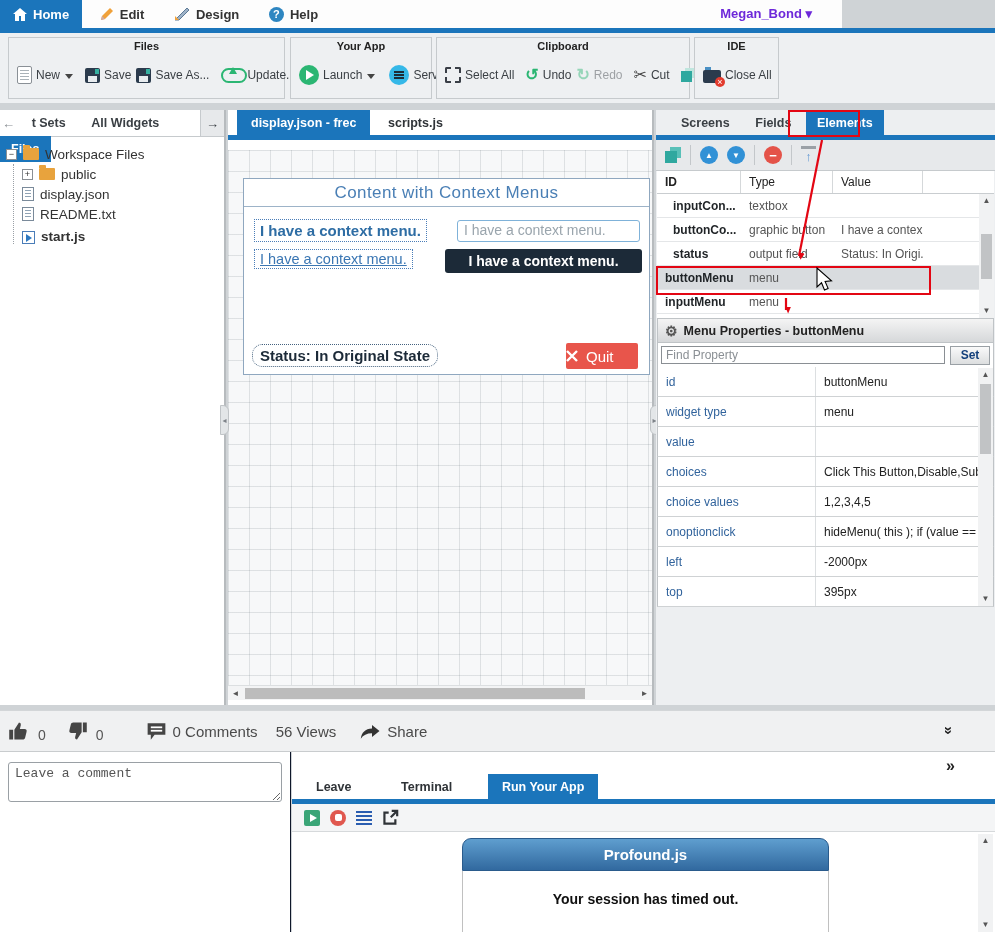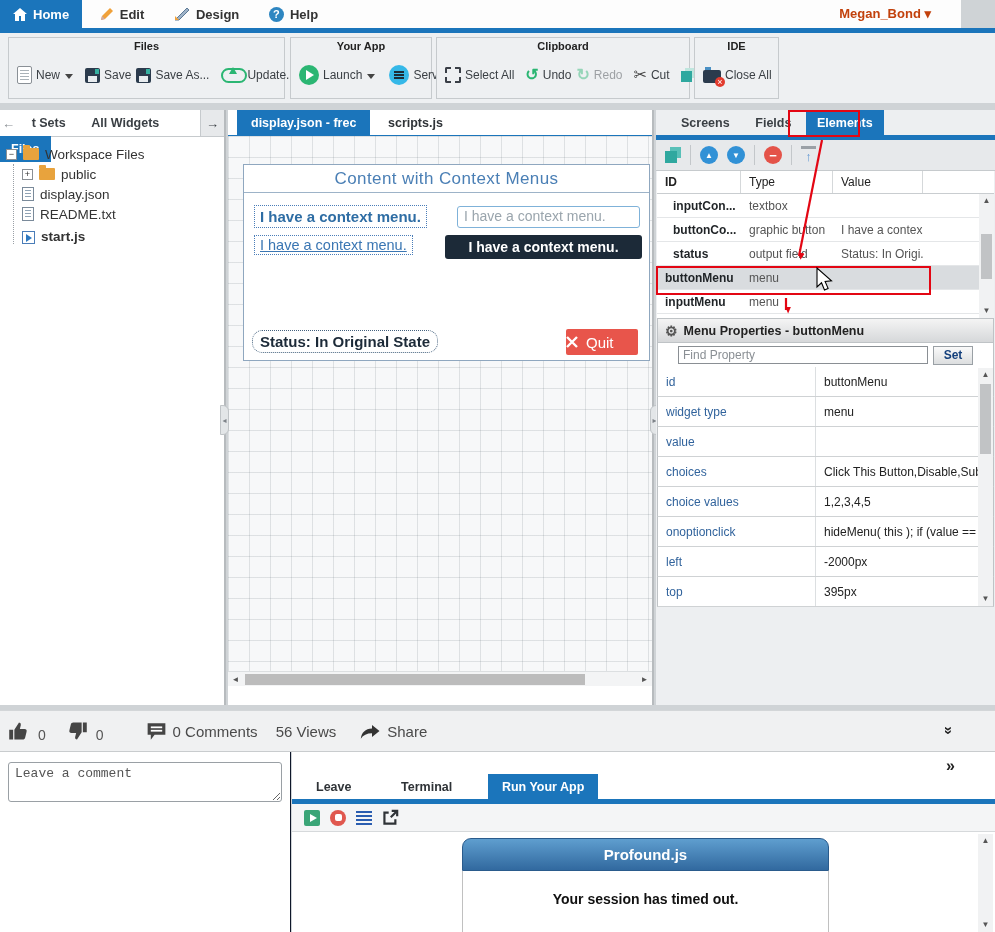--- a/index.html
+++ b/index.html
@@ -2,25 +2,25 @@
 <html><head>
 <meta charset="utf-8">
 <style>
   * { margin:0; padding:0; box-sizing:border-box; }
   html,body { width:995px; height:932px; overflow:hidden; background:#cfd3d6;
     font-family:"Liberation Sans", sans-serif; font-size:13px; color:#333; }
   .abs { position:absolute; }
   #page { position:relative; width:995px; height:932px; }
 
   
-  #menubar { left:0; top:0; width:961px; height:28px; background:#fdfdfd; }
+  #menubar { left:0; top:0; width:842px; height:28px; background:#fdfdfd; }
   .menu-tab { display:inline-flex; align-items:center; gap:6px; height:28px; padding:0 13px;
     font-weight:bold; font-size:13px; color:#333; vertical-align:top; cursor:default; }
   .menu-tab.active { background:#1b75bb; color:#fff; }
-  #user-menu { position:absolute; right:30px; top:6px; color:#c2410c; font-weight:bold; font-size:13px; }
+  #user-menu { position:absolute; right:30px; top:6px; color:#6d28d9; font-weight:bold; font-size:13px; }
   #blue-strip { left:0; top:28px; width:995px; height:5px; background:#1b75bb; }
 
   
   #ribbon { left:0; top:33px; width:995px; height:70px; background:#eef0f2; }
   .rgroup { position:absolute; top:4px; height:62px; border:1px solid #c6cacd; background:#eef0f2; }
   .rgroup-label { position:absolute; top:2px; left:0; width:100%; text-align:center;
     font-weight:bold; font-size:11px; color:#222; }
   .rgroup-body { position:absolute; top:16px; left:0; right:0; bottom:2px; display:flex;
     align-items:center; padding:0 8px; gap:12px; }
   .ritem { display:flex; align-items:center; gap:4px; font-size:12px; color:#3a3f44; white-space:nowrap; }
@@ -96,21 +96,21 @@
   .i-js::before { content:""; width:0; height:0; border-top:4px solid transparent;
     border-bottom:4px solid transparent; border-left:6px solid #2e78c0; }
   .bold { font-weight:bold;align-items:flex-end; }
 
   
   #editor .tabstrip { background:#fff; }
   #editor-blue-bar, #right-blue-bar { position:absolute; left:0; right:0; top:25px; height:5px; background:#1b75bb; }
   .etab { display:inline-flex; align-items:center; height:25px; padding:0 14px; font-weight:bold; font-size:12.5px; }
   .etab.active { background:#1b75bb; color:#fff; }
   .etab.inactive { color:#2f3337; }
-  #canvas { position:absolute; left:0; top:26px; width:424px; height:550px; background:#f7f8f9;
+  #canvas { position:absolute; left:0; top:40px; width:424px; height:550px; background:#f7f8f9;
     background-image:linear-gradient(to right, rgba(130,140,150,.22) 1px, transparent 1px),
       linear-gradient(to bottom, rgba(130,140,150,.22) 1px, transparent 1px);
     background-size:21px 21px; overflow:hidden; }
   #design-panel { position:absolute; left:15px; top:28px; width:407px; height:197px; background:#fff;
     border:1px solid #8fa7bf; }
   #panel-header { height:28px; border-bottom:1px solid #9db3c8; display:flex; align-items:center;
     justify-content:center; color:#4a7fb5; font-size:17px; letter-spacing:.4px; }
   .w-dotted { border:1px dotted #4a7db8; }
   #w-boldtext { position:absolute; left:10px; top:40px; padding:2px 5px; font-weight:bold; font-size:15px; color:#2e6da4; }
   #w-textbox { position:absolute; left:213px; top:41px; width:183px; height:22px; border:1px solid #7fb2d9;
@@ -158,21 +158,21 @@
   .vscroll { position:absolute; right:0; top:23px; bottom:0; width:15px; background:#f1f2f3; }
   .vscroll .sb-up { position:absolute; top:0; left:0; width:15px; height:14px; color:#555; font-size:8px;
     text-align:center; line-height:14px; }
   .vscroll .sb-down { position:absolute; bottom:0; left:0; width:15px; height:14px; color:#555; font-size:8px;
     text-align:center; line-height:14px; }
   .vscroll .vthumb { position:absolute; left:2px; width:11px; background:#c1c3c5; }
 
   #props { position:absolute; left:1px; top:208px; width:337px; background:#fff; font-size:12px; }
   #props-header { height:25px; background:linear-gradient(#f4f4f4,#d6d8da); border:1px solid #bfc3c6;
     display:flex; align-items:center; gap:6px; padding:0 7px; font-weight:bold; font-size:12.5px; color:#222; }
-  #find-row { height:24px; display:flex; align-items:center; gap:5px; padding:2px 20px;
+  #find-row { height:24px; display:flex; align-items:center; gap:5px; padding:2px 3px;
     border-left:1px solid #bfc3c6; border-right:1px solid #bfc3c6; background:#fff; }
   #find-input { flex:1; height:18px; border:1px solid #8a8f94; font-size:12px; padding:0 4px; color:#333;
     font-family:"Liberation Sans",sans-serif; }
   #find-input::placeholder { color:#8a8f94; }
   #set-btn { width:40px; height:19px; background:linear-gradient(#fafafa,#dcdedf); border:1px solid #9aa0a5;
     font-weight:bold; font-size:12px; color:#14407c; display:flex; align-items:center; justify-content:center; }
   .prow { display:flex; height:30px; border-bottom:1px solid #cfd2d4; border-left:1px solid #bfc3c6;
     border-right:1px solid #bfc3c6; align-items:center; width:337px; }
   .prow .pname { width:158px; color:#31639c; padding-left:8px; border-right:1px solid #dcdfe1;
     height:100%; display:flex; align-items:center; }

